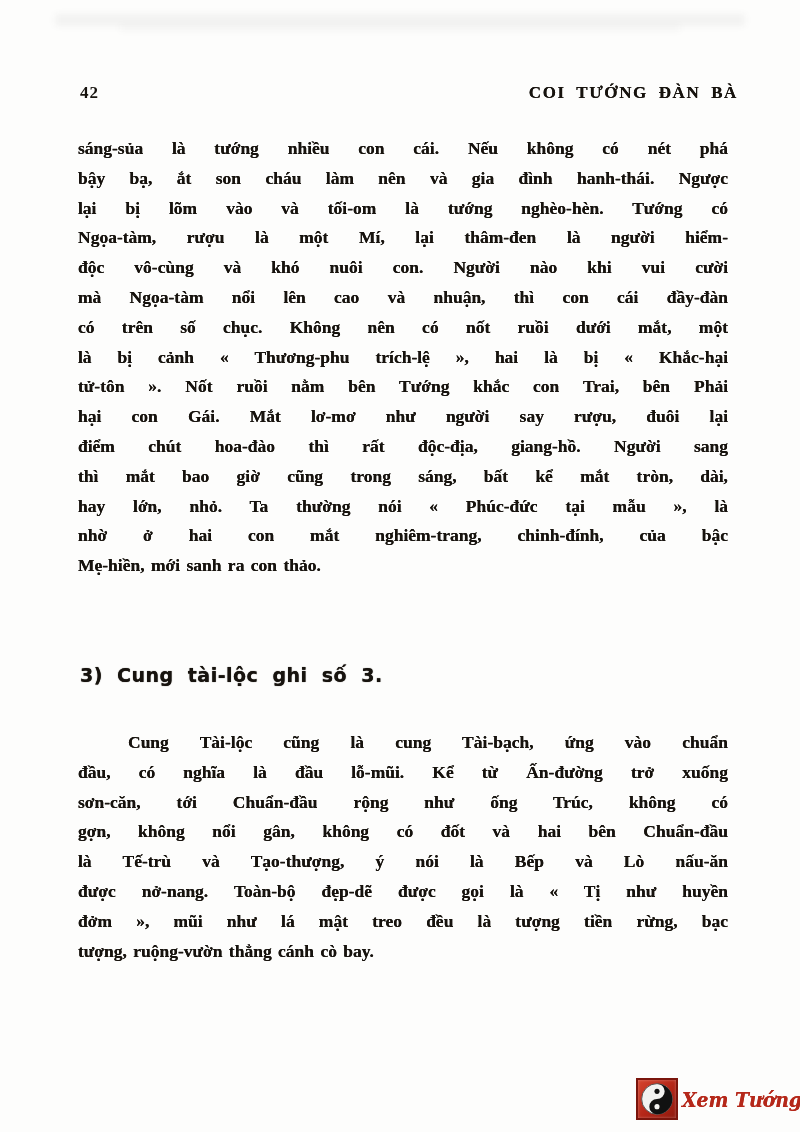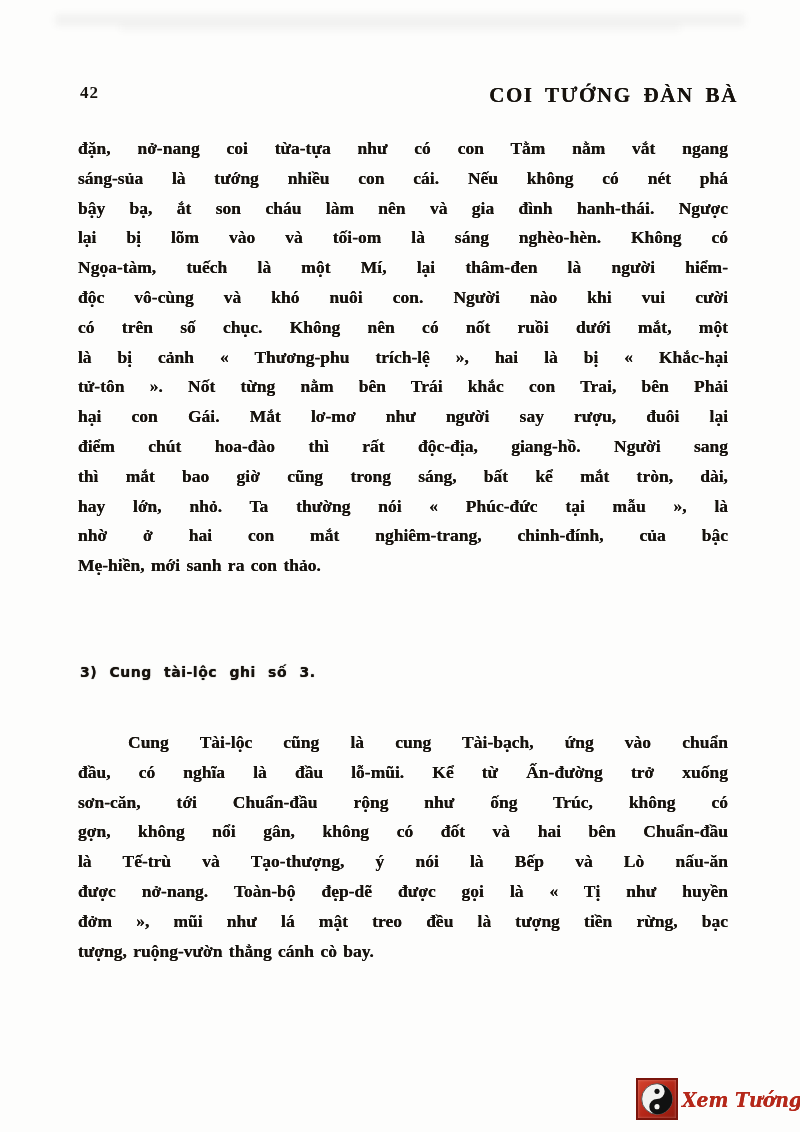--- a/index.html
+++ b/index.html
@@ -11,39 +11,39 @@
     text-decoration:underline;
   }
   
   .smudge{position:absolute;left:55px;top:14px;width:690px;height:12px;
     background:rgba(40,40,40,0.05);filter:blur(3px);border-radius:3px;}
   .smudge2{position:absolute;left:120px;top:25px;width:560px;height:6px;
     background:rgba(40,40,40,0.03);filter:blur(3px);}
 
   .pageno{position:absolute;left:80px;top:83px;font-size:17px;font-weight:bold;
     letter-spacing:1px;}
-  .running-head{position:absolute;right:62px;top:83px;font-size:21px;font-weight:bold;
+  .running-head{position:absolute;right:62px;top:83px;font-size:17px;font-weight:bold;
     letter-spacing:1.6px;word-spacing:5px;white-space:nowrap;
     text-shadow:0 0 .5px var(--ink,#17130e);}
 
   .textblock{position:absolute;left:78px;width:650px;}
   .tline{
     height:29.8px;line-height:29.8px;font-size:17.5px;font-weight:bold;
     text-align:justify;text-align-last:justify;white-space:normal;
     text-shadow:0 0 .45px var(--ink,#17130e);
     word-spacing:2px;
   }
   .tline.indent{padding-left:50px;}
   .tline.indent2{padding-left:55px;}
   .tline.lastline{text-align-last:left;}
 
   .section-heading{
     position:absolute;left:80px;top:664px;
     font-family:"DejaVu Sans","Liberation Sans",sans-serif;
-    font-size:14px;font-weight:bold;letter-spacing:.5px;word-spacing:7px;
+    font-size:19px;font-weight:bold;letter-spacing:.5px;word-spacing:7px;
     white-space:nowrap;text-shadow:0 0 .8px var(--ink,#17130e);
   }
 
   
   .wm{position:absolute;left:636px;top:1078px;width:160px;height:44px;}
   .wm-box{position:absolute;left:0;top:0;width:42px;height:42px;
     background:linear-gradient(135deg,#d5432d 0%,#b22517 55%,#8f1a0e 100%);
     border:2px solid #7a150c;box-sizing:border-box;box-shadow:inset 0 0 3px rgba(255,255,255,.35);}
   .wm-box svg{position:absolute;left:3px;top:3px;}
   .wm-text{position:absolute;left:46px;top:5px;width:114px;
@@ -57,29 +57,29 @@
 
 <div id="page" style="--ink: #17130e; --paper: #fdfdfc; --accent: #b5281a;">
 
   <div class="smudge"></div>
   <div class="smudge2"></div>
 
   <div class="pageno">42</div>
   <div class="running-head">COI TƯỚNG ĐÀN BÀ</div>
 
   <div class="textblock" style="top:134px">
-      <div class="tline">đặn, nở-nang coi từa-tựa như có con Tằm nằm vắt ngang</div>
       <div class="tline">sáng-sủa là tướng nhiều con cái. Nếu không có nét phá</div>
       <div class="tline">bậy bạ, ắt son cháu làm nên và gia đình hanh-thái. Ngược</div>
-      <div class="tline">lại bị lõm vào và tối-om là sáng nghèo-hèn. Không có</div>
-      <div class="tline">Ngọa-tàm, tuếch là một Mí, lại thâm-đen là người hiểm-</div>
+      <div class="tline">lại bị lõm vào và tối-om là tướng nghèo-hèn. Tướng có</div>
+      <div class="tline">Ngọa-tàm, rượu là một Mí, lại thâm-đen là người hiểm-</div>
       <div class="tline">độc vô-cùng và khó nuôi con. Người nào khi vui cười</div>
+      <div class="tline">mà Ngọa-tàm nổi lên cao và nhuận, thì con cái đầy-đàn</div>
       <div class="tline">có trên số chục. Không nên có nốt ruồi dưới mắt, một</div>
       <div class="tline">là bị cảnh « Thương-phu trích-lệ », hai là bị « Khắc-hại</div>
-      <div class="tline">tử-tôn ». Nốt từng nằm bên Trái khắc con Trai, bên Phải</div>
+      <div class="tline">tử-tôn ». Nốt ruồi nằm bên Tướng khắc con Trai, bên Phải</div>
       <div class="tline">hại con Gái. Mắt lơ-mơ như người say rượu, đuôi lại</div>
       <div class="tline">điểm chút hoa-đào thì rất độc-địa, giang-hồ. Người sang</div>
       <div class="tline">thì mắt bao giờ cũng trong sáng, bất kể mắt tròn, dài,</div>
       <div class="tline">hay lớn, nhỏ. Ta thường nói « Phúc-đức tại mẫu », là</div>
       <div class="tline">nhờ ở hai con mắt nghiêm-trang, chinh-đính, của bậc</div>
       <div class="tline lastline">Mẹ-hiền, mới sanh ra con thảo.</div>
     </div>
 
   <div class="section-heading">3) Cung tài-lộc ghi số 3.</div>
 

